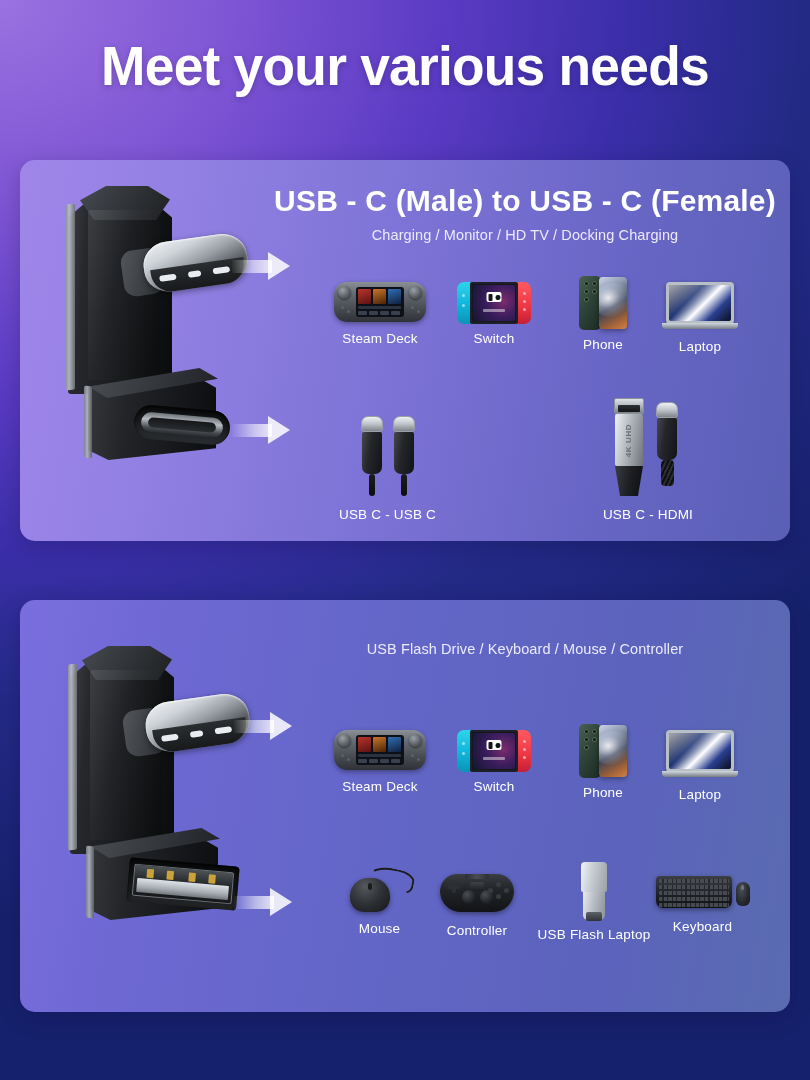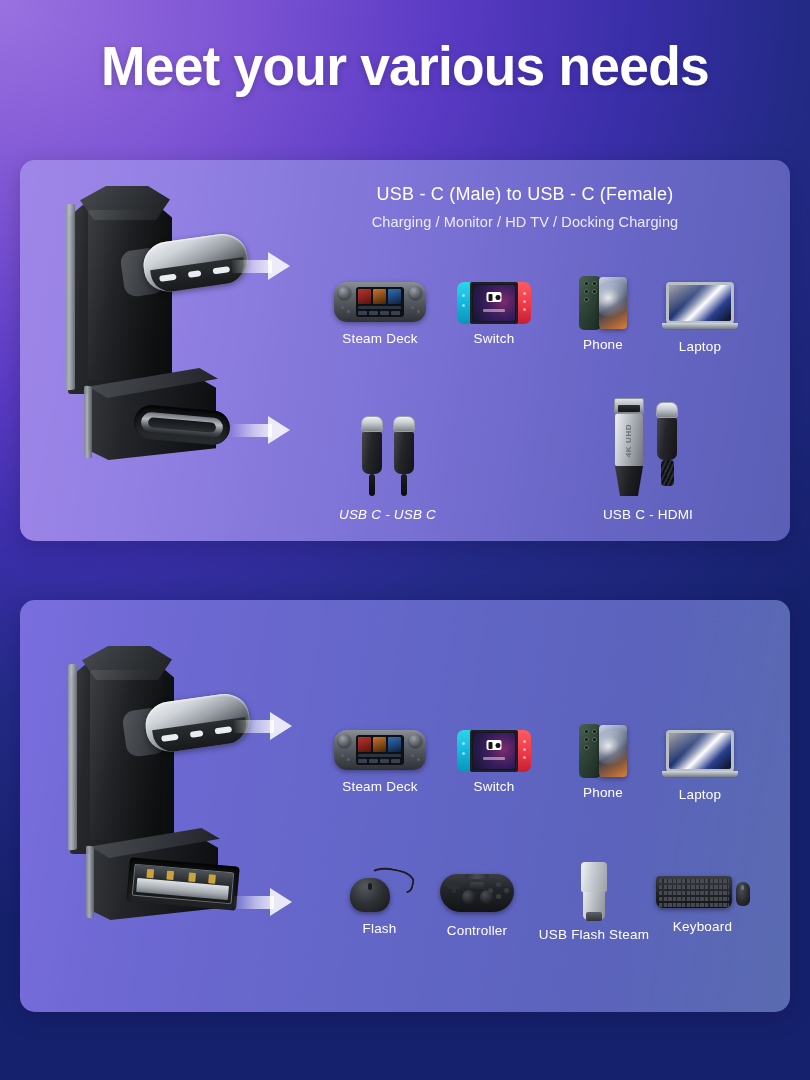--- a/index.html
+++ b/index.html
@@ -32,21 +32,21 @@
   .panel-1{top:160px;height:381px;
     background:linear-gradient(100deg,#9f86e8 0%,#9481e4 18%,#7d73d6 48%,#6866c6 74%,#5a5fb5 100%);
     box-shadow:0 6px 22px rgba(12,10,50,.22);
   }
   .panel-2{top:600px;height:412px;
     background:linear-gradient(100deg,#7a6ede 0%,#6d68d2 20%,#6266c6 50%,#5b63bc 76%,#5a6bb0 100%);
     box-shadow:0 6px 22px rgba(12,10,50,.22);
   }
 
   .p-head{position:absolute;left:245px;width:520px;text-align:center;}
-  .p-title{font-size:18px;font-weight:400;color:#ffffff;letter-spacing:.2px;white-space:nowrap;}
+  .p-title{font-size:30px;font-weight:700;color:#ffffff;letter-spacing:.2px;white-space:nowrap;}
   .p-sub{margin-top:9px;font-size:14.5px;font-weight:400;color:#eceafd;letter-spacing:.1px;white-space:nowrap;}
 
   
   .arrow{position:absolute;width:60px;height:28px;}
   .arrow .shaft{
     position:absolute;left:0;top:8px;width:40px;height:13px;
     background:linear-gradient(90deg,rgba(255,255,255,.03) 0%,rgba(255,255,255,.55) 55%,rgba(255,255,255,.82) 100%);
     border-radius:1px;
   }
   .arrow .head{
@@ -492,21 +492,21 @@
         <div class="lp-lid">
             <div class="lp-scr">
               <div class="lp-wave"></div>
             </div>
           </div>
         <div class="lp-base"></div>
       </div>
       <div class="cap">Laptop</div>
     </div>
 
-    <div class="item" style="left:300px;top:256px;width:135px;font-style:italic;">
+    <div class="item" style="left:300px;top:256px;width:135px;">
       <div class="art cable" style="width:70px;height:84px;">
         <div class="c-typec" style="left:8px;top:0;">
           <div class="tip"></div>
             <div class="neck"></div>
             <div class="wire"></div>
         </div>
         <div class="c-typec" style="left:40px;top:0;">
           <div class="tip"></div>
             <div class="neck"></div>
             <div class="wire"></div>
@@ -534,20 +534,21 @@
         </div>
       </div>
       <div class="cap">USB C - HDMI</div>
     </div>
 
   </div>
 
   <div class="panel panel-2">
 
     <div class="p-head" style="top:32px;">
+      <div class="p-sub">USB Flash Drive / Keyboard / Mouse / Controller</div>
     </div>
 
     <div class="adapter" style="left:24px;top:40px;width:200px;height:330px;">
       <div class="ad-tower"></div>
       <div class="ad-tower-top"></div>
       <div class="ad-edge"></div>
       <div class="ad-face-hi"></div>
       <div class="ad-foot"></div>
       <div class="ad-foot-top"></div>
       <div class="ad-foot-edge"></div>
@@ -647,21 +648,21 @@
       </div>
       <div class="cap">Laptop</div>
     </div>
 
     <div class="item" style="left:302px;top:268px;width:115px;">
       <div class="art mouse">
         <div class="ms-cord"></div>
         <div class="ms-body"></div>
         <div class="ms-wheel"></div>
       </div>
-      <div class="cap">Flash</div>
+      <div class="cap">Mouse</div>
     </div>
 
     <div class="item" style="left:392px;top:268px;width:130px;">
       <div class="art ctrl">
         <div class="ct-body"></div>
         <div class="ct-bar"></div>
         <div class="ct-pad"></div>
         <div class="ct-dpad"></div>
         <div class="ct-stick" style="left:22px;"></div>
         <div class="ct-stick" style="left:40px;"></div>
@@ -672,21 +673,21 @@
       </div>
       <div class="cap">Controller</div>
     </div>
 
     <div class="item" style="left:500px;top:262px;width:148px;">
       <div class="art flash">
         <div class="fl-body"></div>
         <div class="fl-cap"></div>
         <div class="fl-tip"></div>
       </div>
-      <div class="cap">USB Flash Steam</div>
+      <div class="cap">USB Flash Laptop</div>
     </div>
 
     <div class="item" style="left:615px;top:272px;width:135px;">
       <div class="art kbd">
         <div class="kb-board">
           <div class="kb-row" style="top:3px;"></div>
           <div class="kb-row" style="top:9px;"></div>
           <div class="kb-row" style="top:15px;"></div>
           <div class="kb-row" style="top:21px;"></div>
           <div class="kb-row" style="top:27px;"></div>

